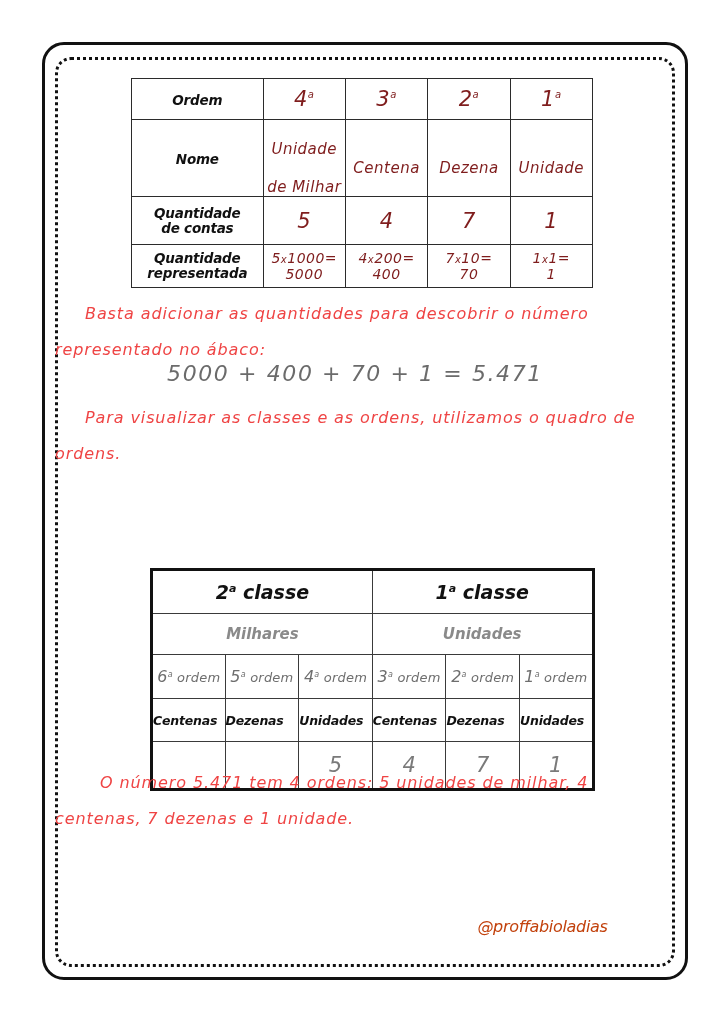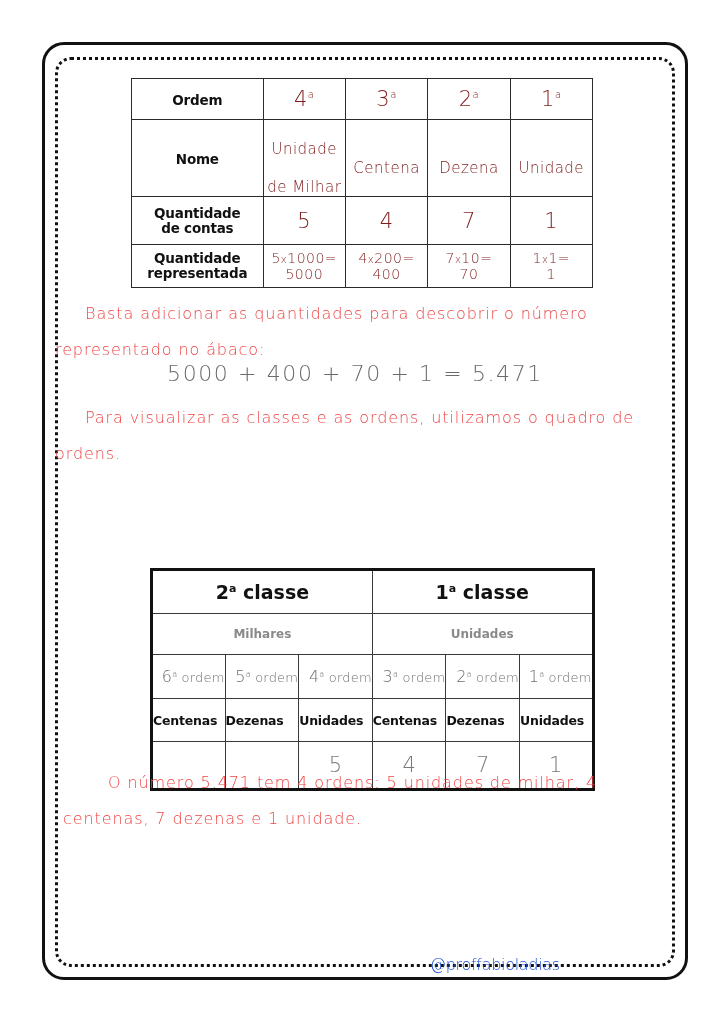--- a/index.html
+++ b/index.html
@@ -14,20 +14,21 @@
     font-family: "DejaVu Sans", sans-serif;
     position: relative;
   }
 
   
   .page {
     position: absolute;
     left: 0; top: 0;
     width: 724px; height: 916px;
     background: #ffffff;
+    font-style: italic;
   }
   .frame-solid {
     position: absolute;
     left: 42px; top: 42px;
     width: 646px; height: 938px;
     border: 3px solid #111111;
     border-radius: 22px;
     box-sizing: border-box;
   }
   .frame-dotted {
@@ -109,21 +110,21 @@
     left: 55px; top: 361px; width: 600px;
     text-align: center;
     font-family: "DejaVu Sans", sans-serif;
     font-weight: 300;
     color: #6b6b6b;
     font-size: 22px;
     letter-spacing: 1.6px;
   }
   .p2 { left: 55px; top: 400px; width: 600px; text-indent: 30px; }
   .p3 { left: 55px; top: 472px; width: 600px; text-indent: 45px; }
-  .p4 { left: 55px; top: 765px; width: 600px; text-indent: 45px; margin-left: 8px; }
+  .p4 { left: 55px; top: 765px; width: 600px; text-indent: 45px; }
 
   
   .t2-wrap {
     position: absolute;
     left: 150px; top: 532px;
     width: 442px;
     margin-top: 36px;
   }
   table.t2 {
     border-collapse: collapse;
@@ -148,28 +149,28 @@
     font-size: 19px;
   }
   .cls-cell sup { font-size: 11px; vertical-align: super; }
 
   .grp-cell {
     height: 40px;
     text-align: center;
     font-family: "DejaVu Sans", sans-serif;
     font-weight: bold;
     color: #8a8a8a;
-    font-size: 12px;
+    font-size: 15px;
     vertical-align: top;
     padding-top: 6px;
   }
 
   .ord-cell {
     height: 43px;
-    text-align: right;
+    text-align: center;
     font-family: "DejaVu Sans", sans-serif;
     font-weight: 300;
     color: #6e6e6e;
     font-size: 13px;
     letter-spacing: 0.2px;
   }
   .ord-cell .on { font-size: 16px; }
   .ord-cell sup { font-size: 8px; vertical-align: super; }
 
   .nm-cell {
@@ -190,26 +191,26 @@
     text-align: center;
     font-family: "DejaVu Sans", sans-serif;
     font-weight: 300;
     color: #7a7a7a;
     font-size: 21px;
   }
 
   
   .watermark {
     position: absolute;
-    left: 430px; top: 955px;
+    left: 430px; top: 917px;
     width: 225px;
-    text-align: left;
-    font-family: "DejaVu Sans", sans-serif;
-    font-weight: 300;
-    color: #1d4ed8;
+    text-align: center;
+    font-family: "DejaVu Sans", sans-serif;
+    font-weight: 300;
+    color: #c2410c;
     font-size: 16px;
     letter-spacing: -0.3px;
   }
 </style>
 </head>
 <body>
 
 <div class="page">
 
   <div class="frame-solid"></div>

